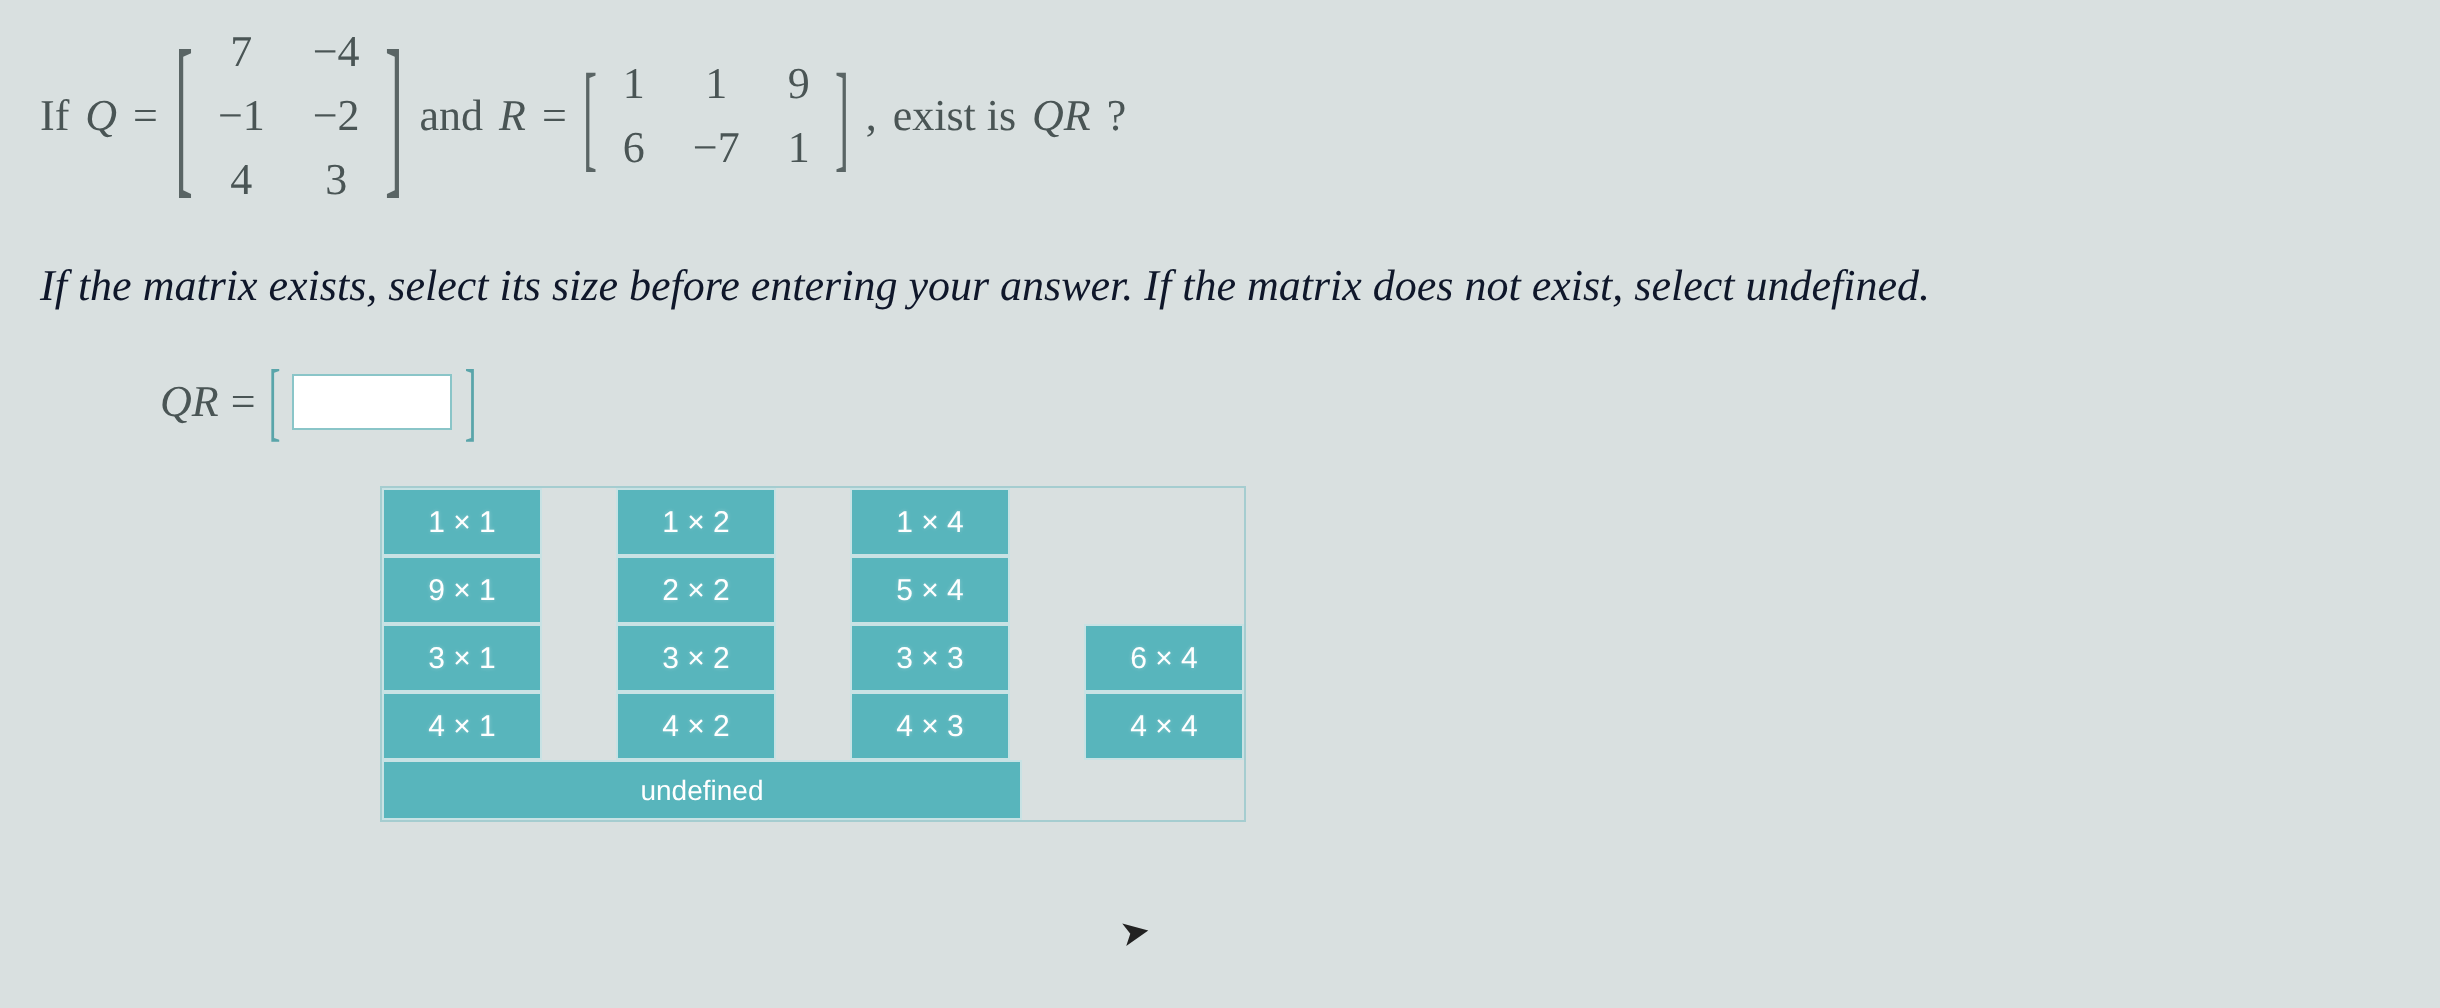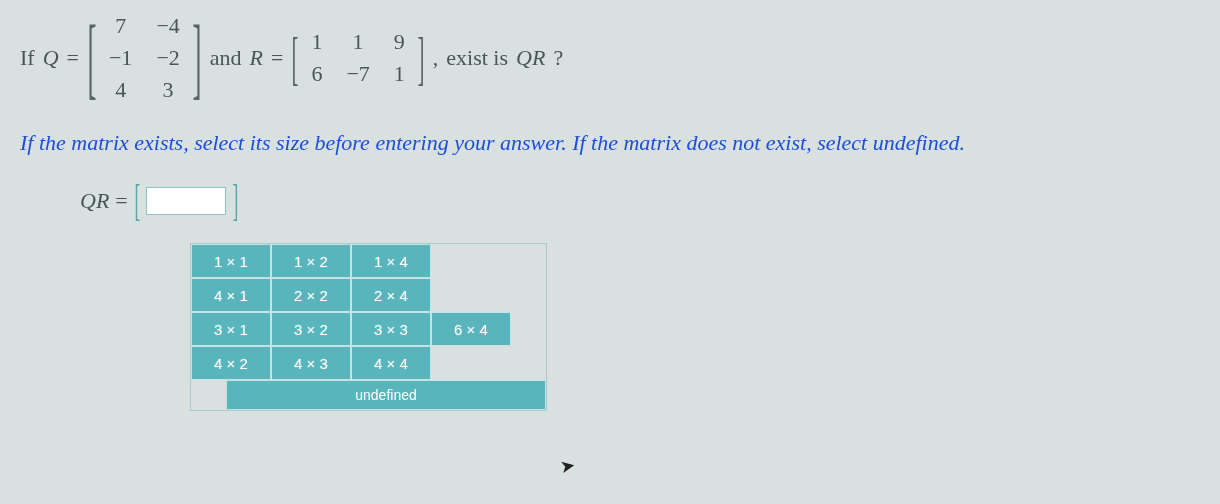--- a/index.html
+++ b/index.html
@@ -52,21 +52,21 @@
   }
   table.mat td {
     padding: 3px 12px;
     text-align: center;
     font-size: 22px;
     color: #4a5555;
   }
   .italic { font-style: italic; }
   .instr {
     font-style: italic;
-    color: #1d4ed8;
+    color: #0f172a;
     margin: 10px 0 20px 0;
     line-height: 1.5;
   }
   .answer-line {
     display: flex;
     align-items: center;
     gap: 6px;
     margin-left: 60px;
     margin-bottom: 20px;
   }
@@ -77,20 +77,21 @@
     background: #fff;
     box-sizing: border-box;
   }
   .size-grid {
     margin-left: 170px;
     display: inline-block;
     border: 1px solid #a5cdd0;
   }
   .size-row {
     display: flex;
+    gap: 37px;
   }
   .size-btn {
     width: 80px;
     height: 34px;
     background: #58b5bc;
     color: #fff;
     border: 1px solid #c8e2e4;
     font-size: 15px;
     font-family: Arial, sans-serif;
     display: flex;
@@ -106,21 +107,20 @@
     background: #58b5bc;
     color: #fff;
     border: 1px solid #c8e2e4;
     font-size: 14px;
     font-family: Arial, sans-serif;
     display: flex;
     align-items: center;
     justify-content: center;
     box-sizing: border-box;
     cursor: pointer;
-    margin-left: 35px;
   }
   .cursor {
     position: absolute;
     left: 560px;
     top: 455px;
     font-size: 18px;
     color: #222;
     transform: rotate(-10deg);
   }
 </style>
@@ -190,31 +190,32 @@
   <span class="bracket-ans">]</span>
 </div>
 
 <div class="size-grid">
   <div class="size-row">
     <div class="size-btn">1 × 1</div>
     <div class="size-btn">1 × 2</div>
     <div class="size-btn">1 × 4</div>
   </div>
   <div class="size-row">
-    <div class="size-btn">4 × 1</div>
+    <div class="size-btn">9 × 1</div>
     <div class="size-btn">2 × 2</div>
-    <div class="size-btn">2 × 4</div>
+    <div class="size-btn">5 × 4</div>
   </div>
   <div class="size-row">
     <div class="size-btn">3 × 1</div>
     <div class="size-btn">3 × 2</div>
     <div class="size-btn">3 × 3</div>
     <div class="size-btn">6 × 4</div>
   </div>
   <div class="size-row">
+    <div class="size-btn">4 × 1</div>
     <div class="size-btn">4 × 2</div>
     <div class="size-btn">4 × 3</div>
     <div class="size-btn">4 × 4</div>
   </div>
   <div class="undef-btn">undefined</div>
 </div>
 
 <div class="cursor">➤</div>
 
 

